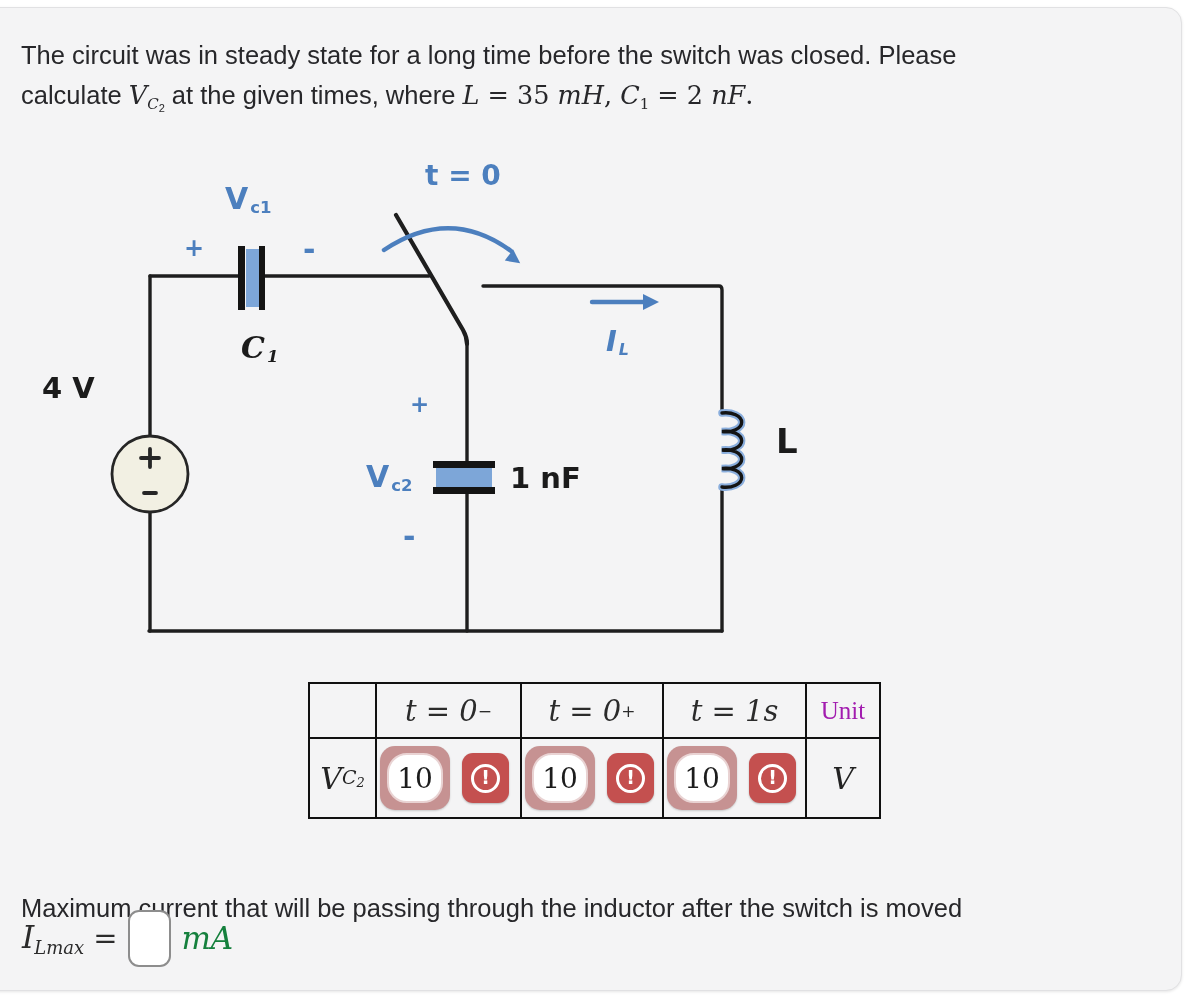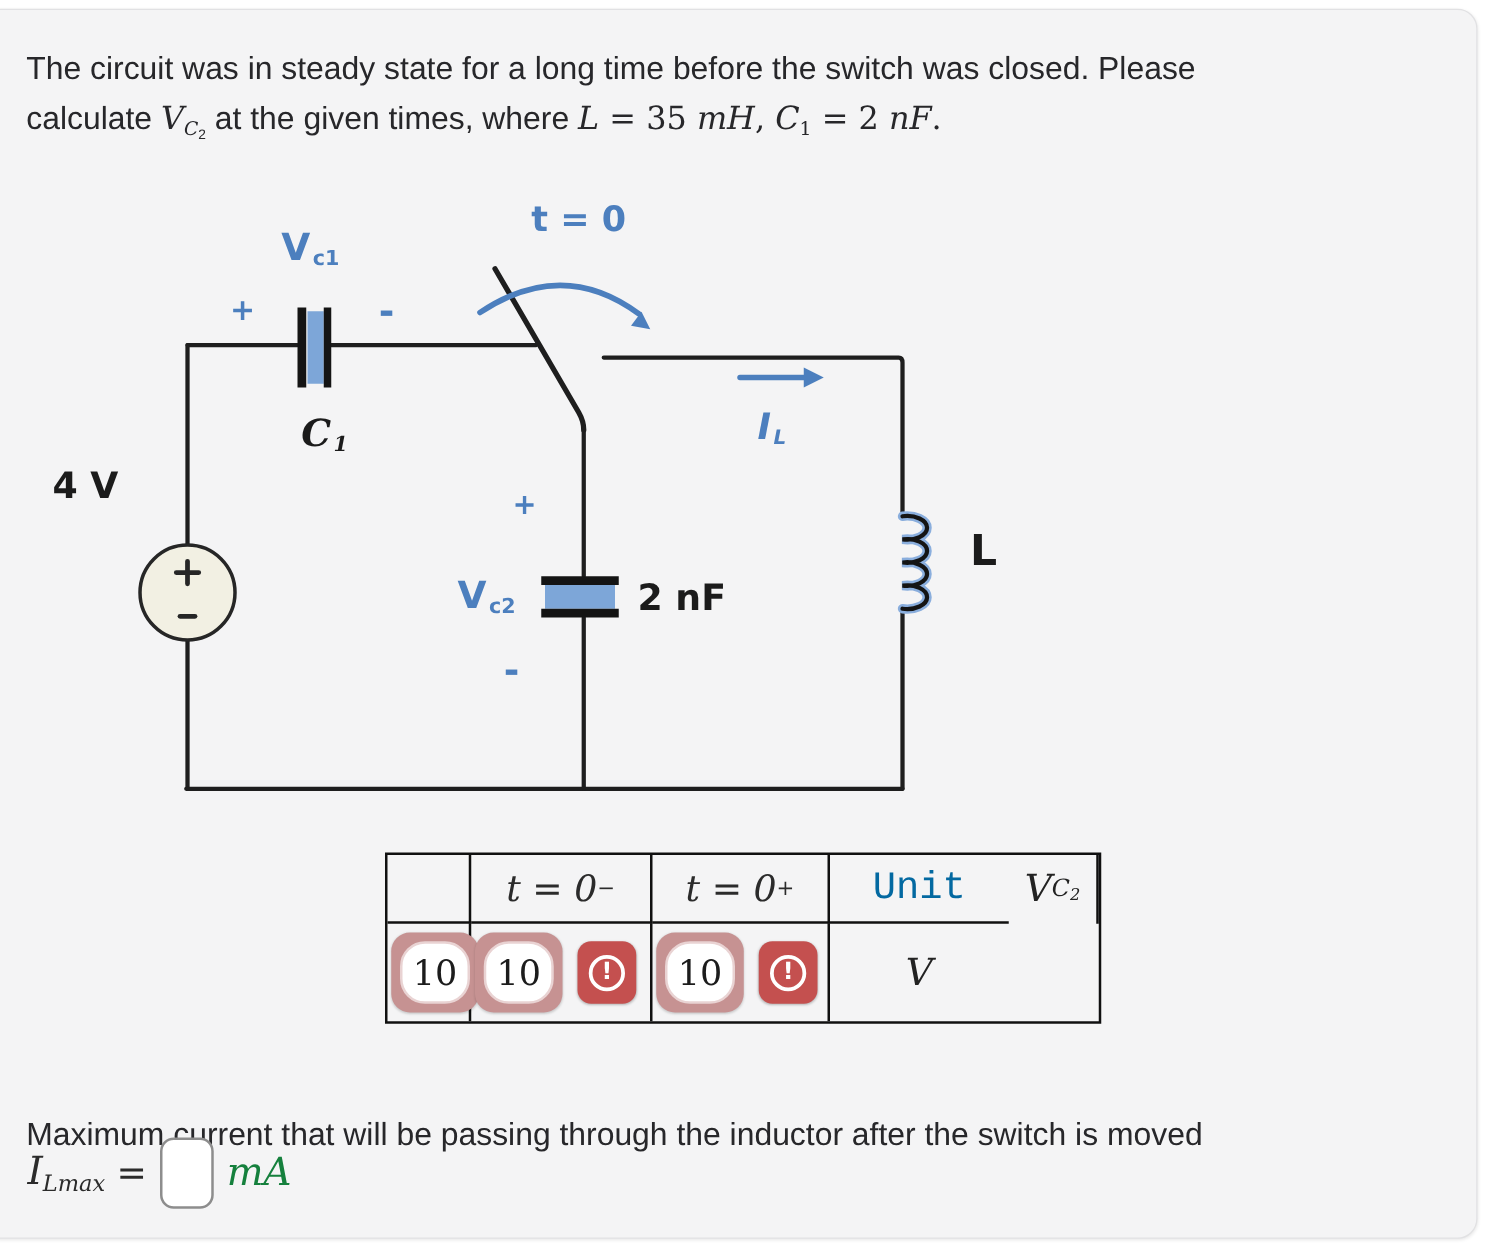--- a/index.html
+++ b/index.html
@@ -45,21 +45,21 @@
   .cell {
     border-right:2.5px solid #101010;
     display:flex; align-items:center; justify-content:center;
     color:#222;
   }
   .cell.lastcol { border-right:none; }
   .cell.hdr { border-bottom:2.5px solid #101010; }
   .thead { font-family:"DejaVu Serif", serif; font-size:29px; color:#2b2b2b; }
   .thead .it { font-style:italic; }
   .thead sup { font-size:17px; }
-  .unit-hdr { font-family:Liberation Mono, monospace; font-size:31px; color:#0369a1; }
+  .unit-hdr { font-family:Liberation Serif, serif; font-size:25px; color:#a21caf; }
   .rowlab { font-family:"DejaVu Serif", serif; font-style:italic; font-size:30px; color:#222; }
   .rowlab sub.s1 { font-size:19px; vertical-align:-7px; }
   .rowlab sub.s1 sub.s2 { font-size:13px; vertical-align:-3px; }
   .datacell { justify-content:flex-start; padding-left:3px; gap:12px; }
 
   .ansbox {
     width:70px; height:64px; background:#c69292; border-radius:15px;
     padding:7px; box-shadow:0 1px 2px rgba(0,0,0,0.18); flex:0 0 auto;
   }
   .ansbox input {
@@ -159,32 +159,36 @@
 <span class="clabel dark" style="left:42px; top:373px; font-size:29px;">4 V</span>
 <span class="clabel" style="left:225px; top:183px; font-size:30px;"><span>V</span><sub>c1</sub></span>
 <span class="clabel" style="left:184px; top:236px; font-size:24px;">+</span>
 <span class="clabel" style="left:303px; top:234px; font-size:30px;">-</span>
 <span class="clabel dark serifl" style="left:241px; top:332px; font-size:30px;"><span>C</span><sub>1</sub></span>
 <span class="clabel" style="left:425px; top:161px; font-size:28px;">t = 0</span>
 <span class="clabel" style="left:606px; top:326px; font-size:29px; font-style:italic;"><span>I</span><sub>L</sub></span>
 <span class="clabel" style="left:410px; top:392px; font-size:23px;">+</span>
 <span class="clabel" style="left:366px; top:461px; font-size:30px;"><span>V</span><sub>c2</sub></span>
 <span class="clabel" style="left:403px; top:521px; font-size:30px;">-</span>
-<span class="clabel dark" style="left:510px; top:463px; font-size:29px;">2 nF</span>
+<span class="clabel dark" style="left:510px; top:463px; font-size:29px;">1 nF</span>
 <span class="clabel dark" style="left:776px; top:424px; font-size:34px; font-weight:600;">L</span>
 
 <div class="qtable">
   <div class="cell hdr"></div>
   <div class="cell hdr thead">
       <span class="it">t = 0</span>
       <sup>−</sup>
     </div>
   <div class="cell hdr thead">
       <span class="it">t = 0</span>
       <sup>+</sup>
+    </div>
+  <div class="cell hdr thead">
+      <span class="it">t = 1s</span>
+      <sup></sup>
     </div>
   <div class="cell hdr lastcol unit-hdr">Unit</div>
 
   <div class="cell rowlab">
       <span>V</span>
       <sub class="s1"><span>C</span><sub class="s2">2</sub></sub>
     </div>
 
   <div class="cell datacell">
     <div class="ansbox">

